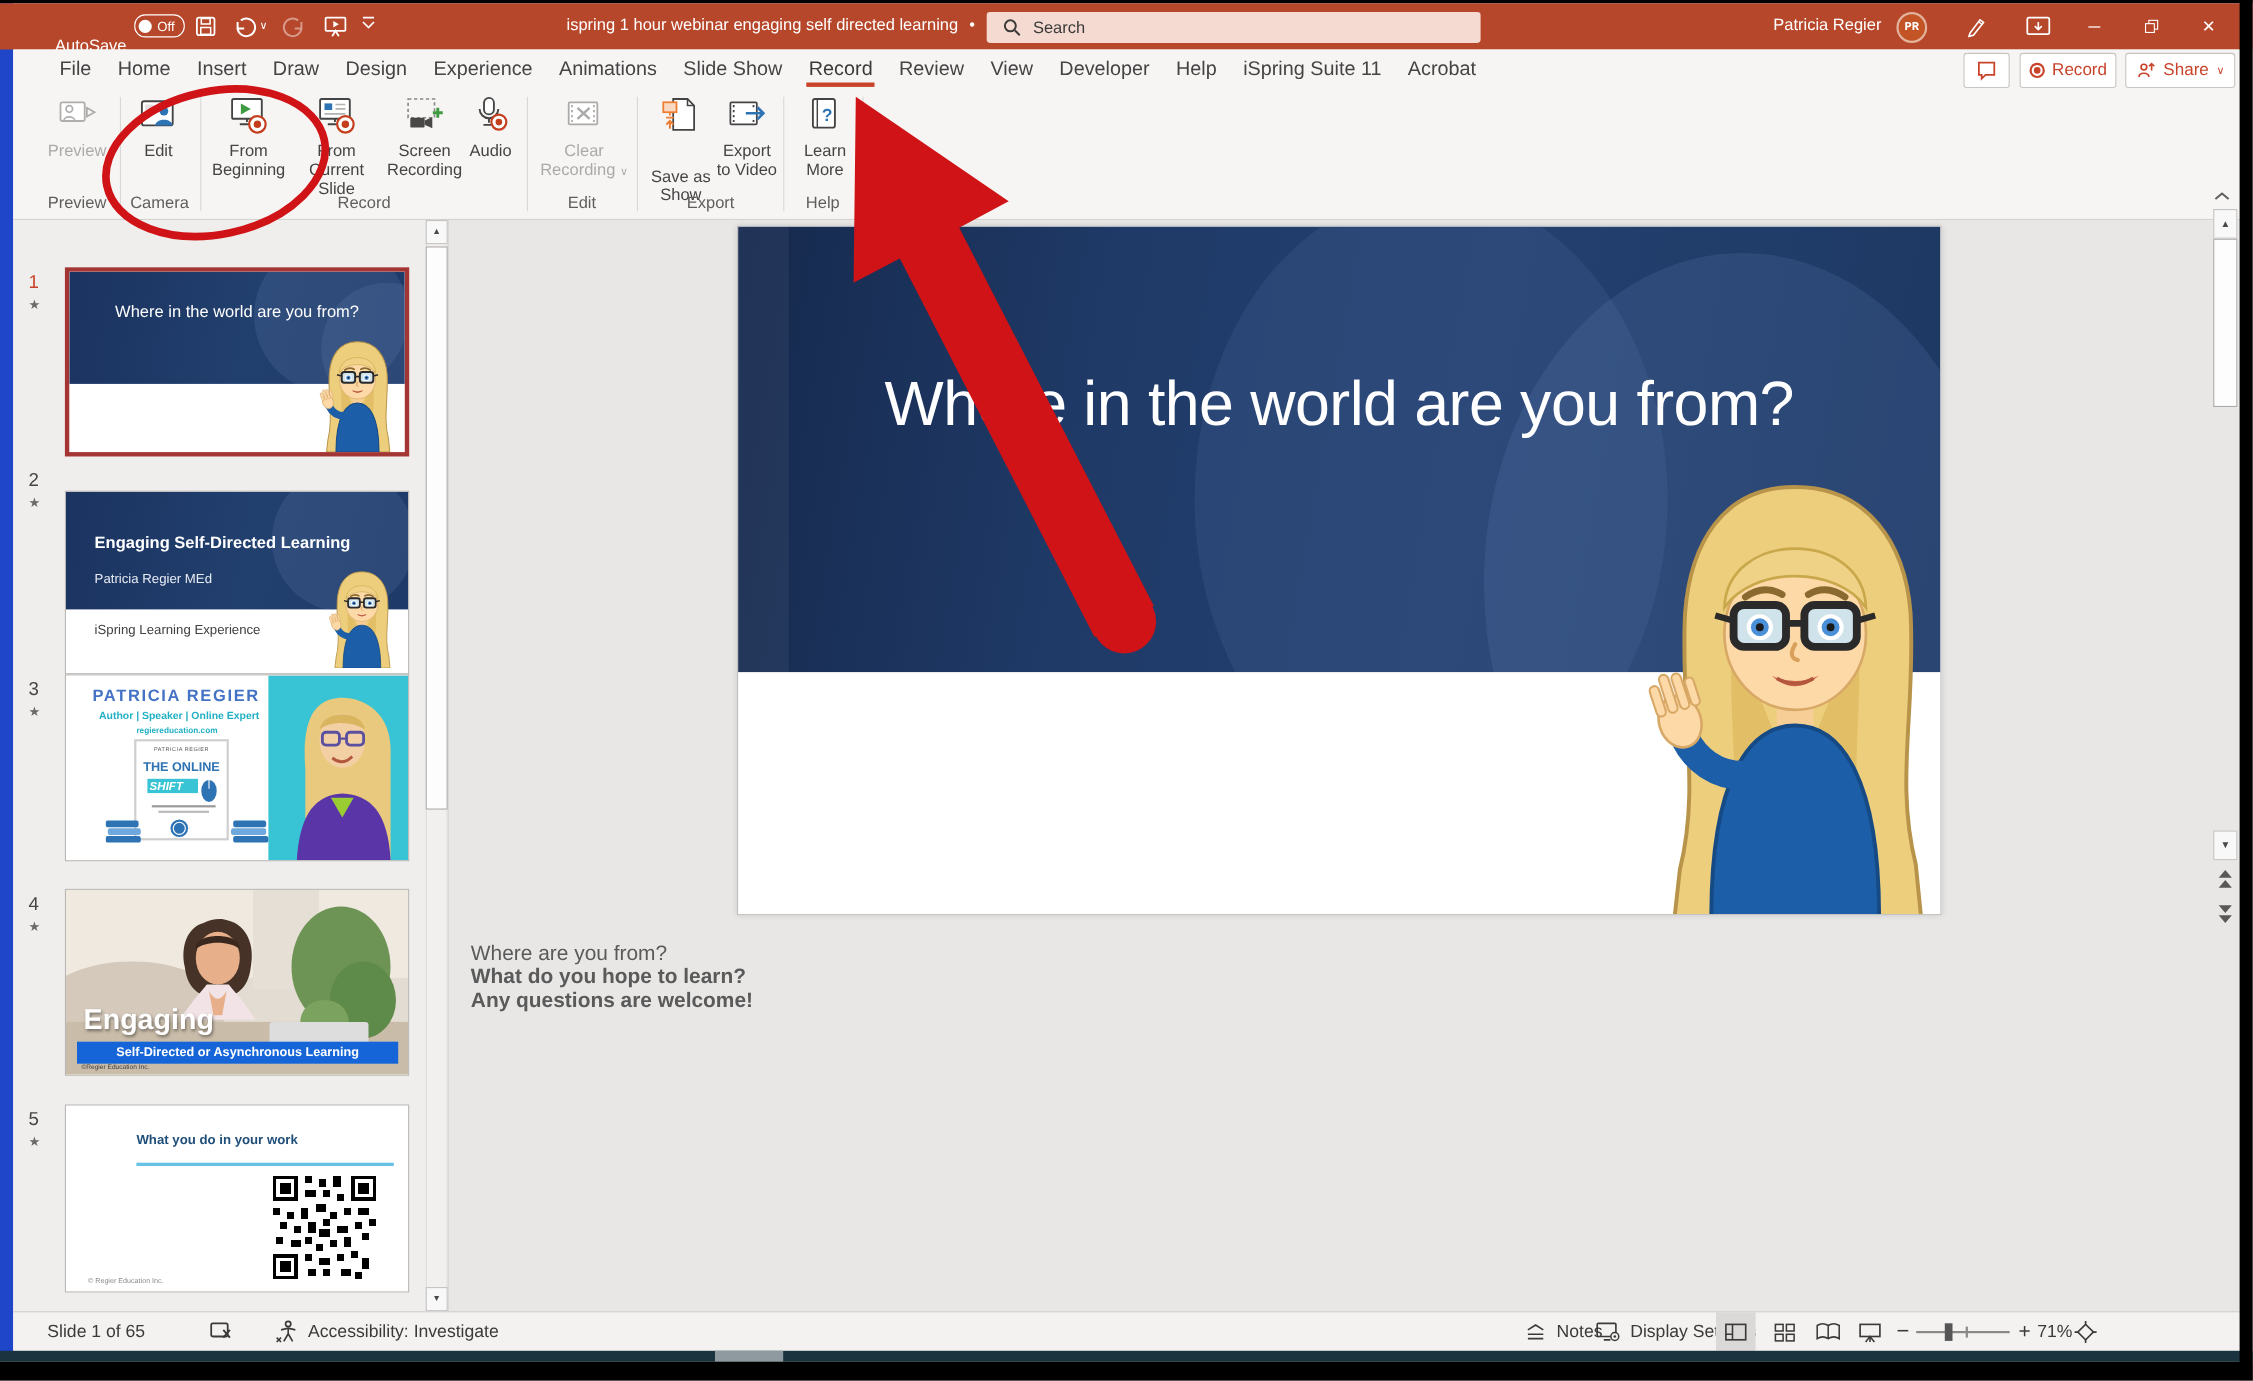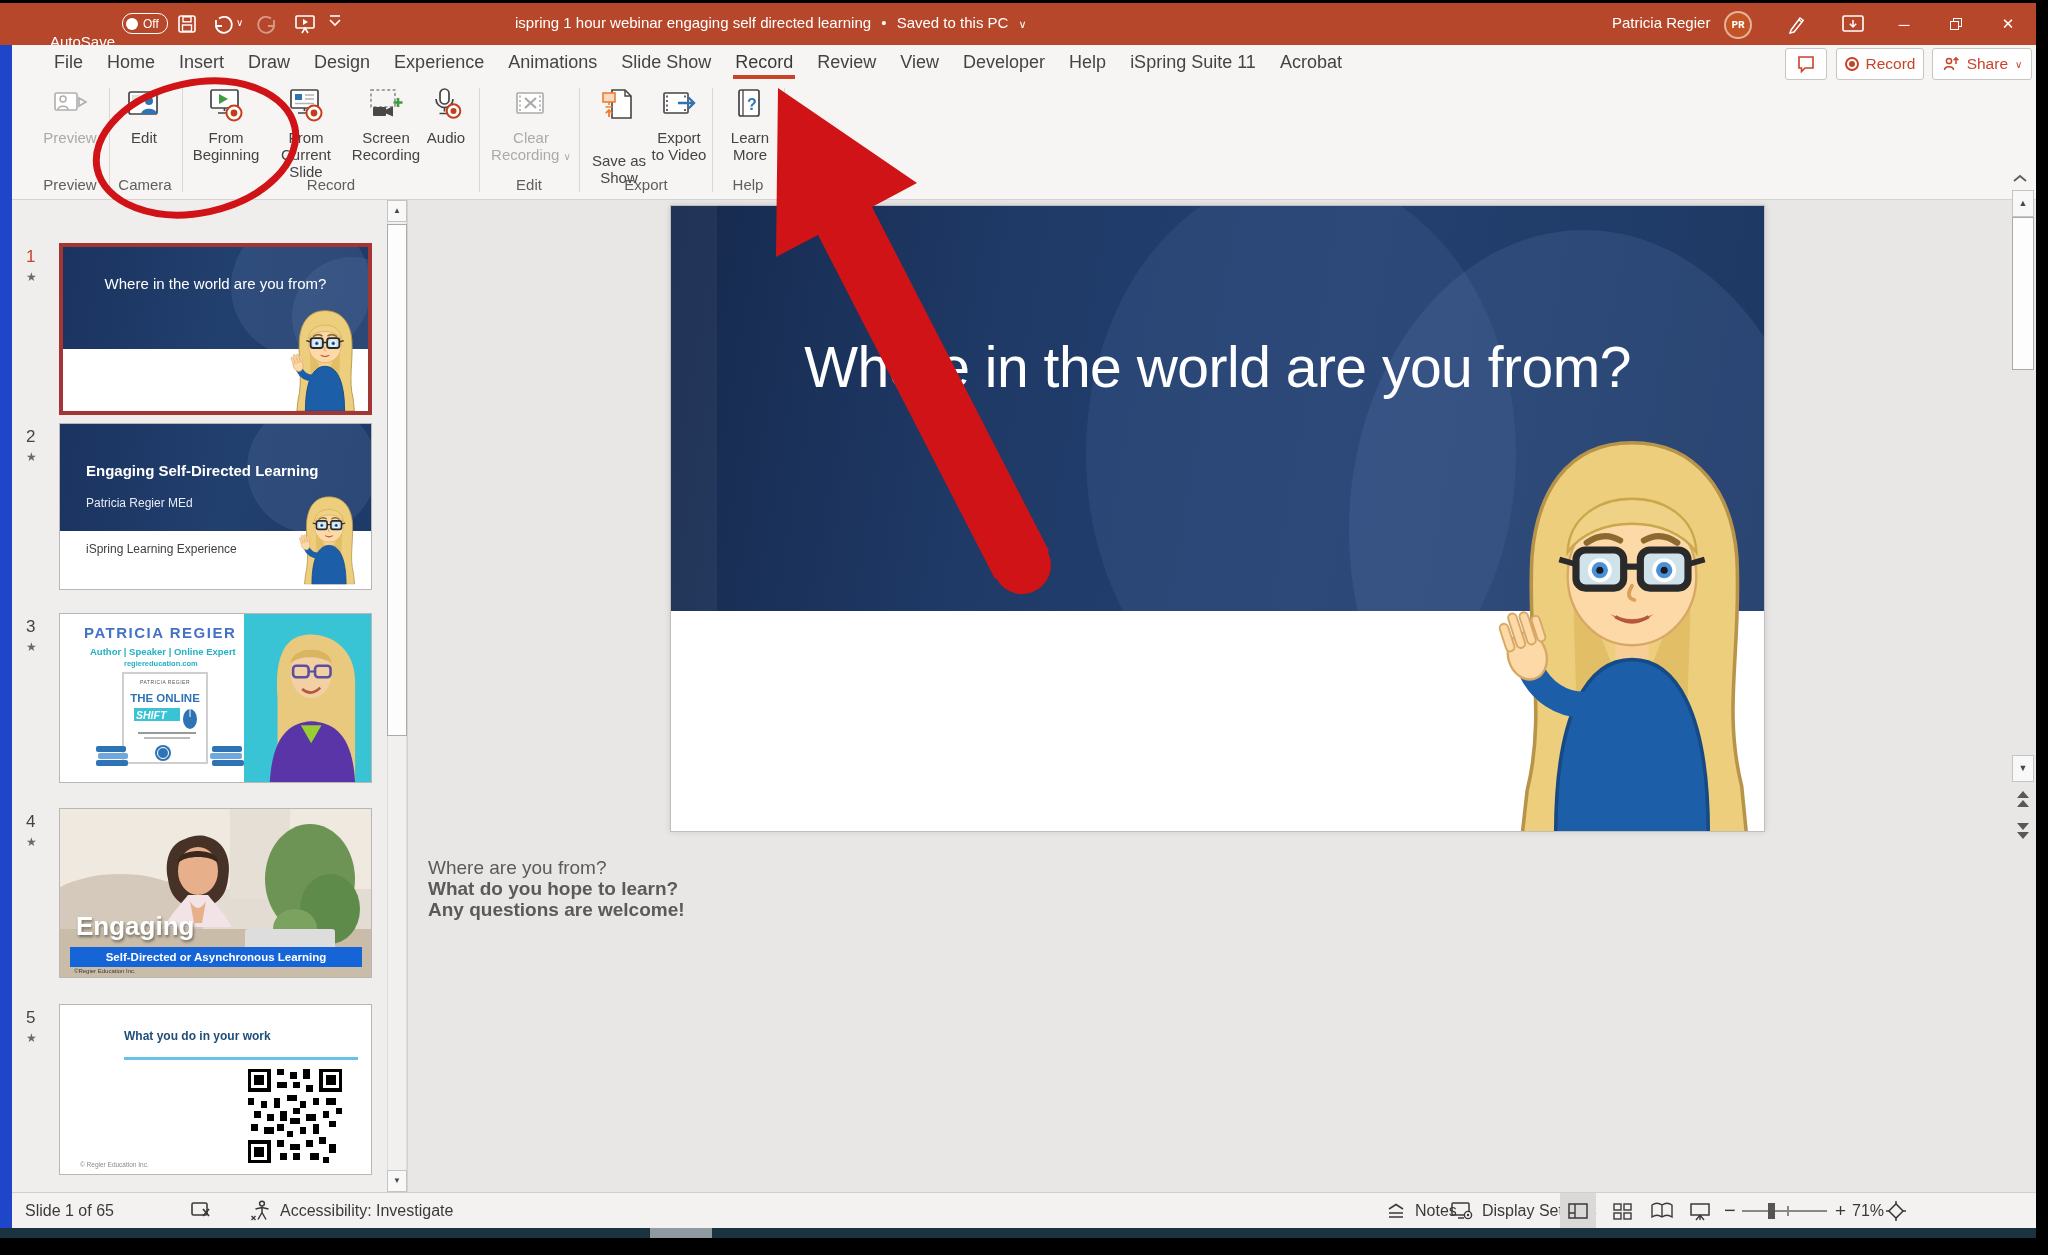--- a/index.html
+++ b/index.html
@@ -113,20 +113,27 @@
         </svg>
     </span>
 
     <span class="abs tb-txt nw" style="left:515px;top:11px;">
       <span>ispring 1 hour webinar engaging self directed learning</span>
       <span style="margin:0 6px;">•</span>
       <span>Saved to this PC</span>
       <span style="font-size:11px;margin-left:6px;">∨</span>
     </span>
 
+    <div class="abs searchbox" style="left:897px;top:8px;width:449px;box-sizing:border-box;">
+      <svg width="18" height="18" viewBox="0 0 18 18">
+          <circle cx="7.5" cy="7.5" r="5" fill="none" stroke="#3B3A39" stroke-width="1.8"></circle>
+          <path d="M11.5,11.5 l4.5,4.5" stroke="#3B3A39" stroke-width="1.8"></path>
+        </svg>
+      <span>Search</span>
+    </div>
 
     <span class="abs tb-txt" style="left:1612px;top:11px;">Patricia Regier</span>
     <span class="abs avatar-pr" style="left:1724px;top:8px;">
       <span>PR</span>
     </span>
     <span class="abs qat-btn" style="left:1782px;top:6px;">
       <svg width="22" height="22" viewBox="0 0 22 22">
           <path d="M5,17 L14,5 l3.2,2.4 L8,19 l-4,1 z" fill="none" stroke="#fff" stroke-width="1.5"></path>
           <path d="M13,7 l3,2.3" stroke="#fff" stroke-width="1.2"></path>
         </svg>
@@ -358,21 +365,21 @@
     <div class="navy" style="height:62%;">
       <div class="hl" style="left:55%;top:-30%;width:140px;height:140px;"></div>
       <div class="hl" style="left:75%;top:10%;width:120px;height:120px;"></div>
     </div>
     <div class="abs nw" style="left:0;top:28px;width:100%;text-align:center;color:#fff;font-size:15px;font-weight:500;">Where in the world are you from?</div>
     <svg class="abs" style="right:6px;bottom:0;" width="74" height="104" viewBox="0 0 120 170">
         <use href="#bitmoji"></use>
       </svg>
   </div>
 
-  <div class="thumb" style="top:423px;height:167px;">
+  <div class="thumb" style="top:446px;height:167px;">
     <div class="navy" style="height:65%;">
       <div class="hl" style="left:60%;top:-20%;width:130px;height:130px;"></div>
     </div>
     <div class="abs nw" style="left:26px;top:38px;color:#fff;font-size:15px;font-weight:bold;">Engaging Self-Directed Learning</div>
     <div class="abs nw" style="left:26px;top:72px;color:#E8ECF4;font-size:12px;">Patricia Regier MEd</div>
     <div class="abs nw" style="left:26px;top:118px;color:#404040;font-size:12px;">iSpring Learning Experience</div>
     <svg class="abs" style="right:10px;bottom:4px;" width="64" height="92" viewBox="0 0 120 170">
         <use href="#bitmoji"></use>
       </svg>
   </div>
@@ -553,21 +560,21 @@
   <svg class="abs" style="left:0;top:0;z-index:50;pointer-events:none;" width="2048" height="1255" viewBox="0 0 2048 1255">
     <ellipse cx="196" cy="148" rx="101" ry="65" fill="none" stroke="#D01317" stroke-width="7" transform="rotate(-12 196 148)"></ellipse>
     <g fill="#D01317">
       <polygon points="778,88 917,183 872,207 1049,551 995,579 818,235 776,257"></polygon>
       <circle cx="1022" cy="565" r="29"></circle>
       <circle cx="846,221" r="0"></circle>
     </g>
   </svg>
 
   <div class="abs statusbar">
-    <div class="sb-item" style="left:13px;">
+    <div class="sb-item" style="left:31px;">
       <span>Slide 1 of 65</span>
     </div>
     <div class="sb-item" style="left:178px;">
       <svg width="24" height="22" viewBox="0 0 24 22">
           <rect x="2" y="3" width="15" height="12" rx="1.5" fill="none" stroke="#3B3A39" stroke-width="1.6"></rect>
           <path d="M13,9 l6,7 M19,9 l-6,7" stroke="#3B3A39" stroke-width="1.7"></path>
         </svg>
     </div>
     <div class="sb-item" style="left:238px;">
       <svg width="22" height="22" viewBox="0 0 22 22">

